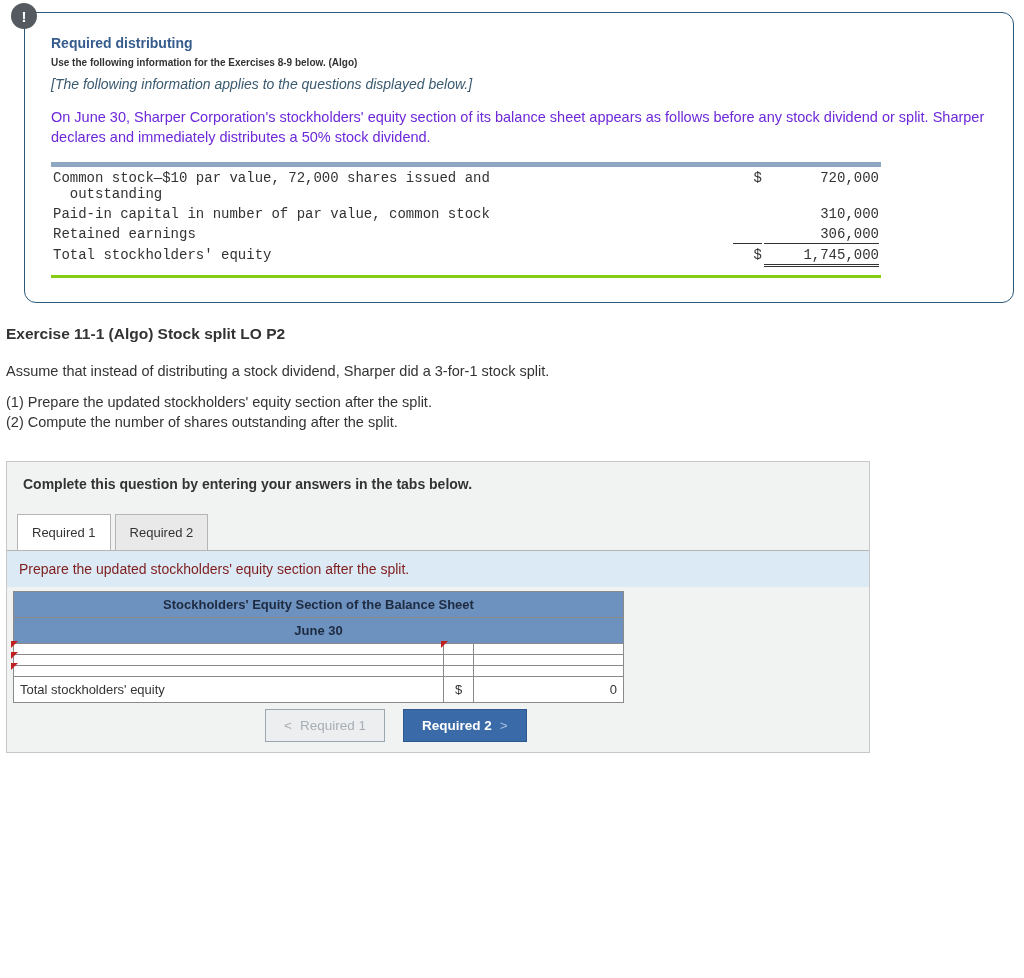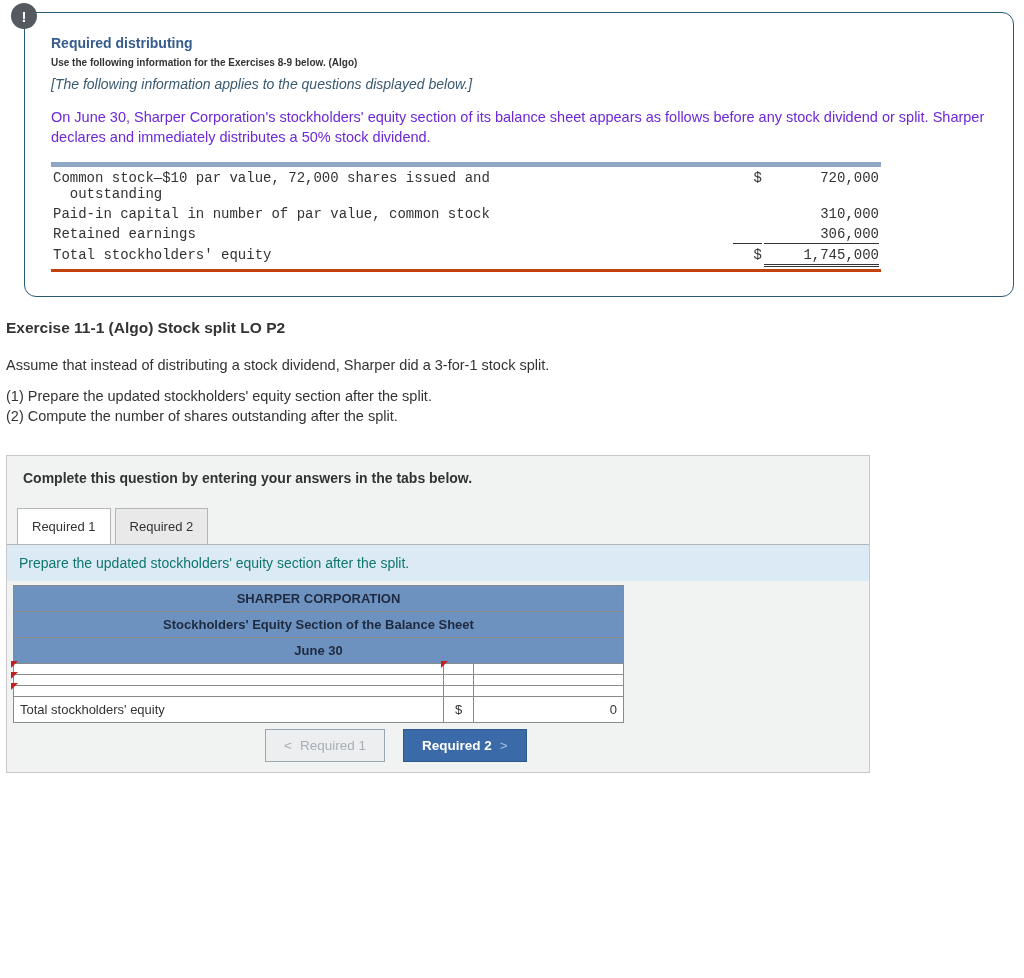--- a/index.html
+++ b/index.html
@@ -52,21 +52,22 @@
   .para {
     font-size: 14.5px;
     color: #6d28d9;
     line-height: 1.35;
     margin-bottom: 15px;
   }
   .equity-table-wrap {
     border-top: 5px solid #8ea7c3;
     width: 830px;
     margin-top: 12px;
-    border-bottom: 3px solid #c2410c;
+    padding-bottom: 6px;
+    border-bottom: 3px solid #84cc16;
   }
   .equity-table {
     font-family: "Courier New", monospace;
     font-size: 14px;
     width: 100%;
   }
   .equity-table td { padding: 1px 0; vertical-align: top; }
   .eq-label { width: 590px; }
   .eq-sym { width: 25px; text-align: right; }
   .eq-val { width: 100px; text-align: right; font-variant-numeric: tabular-nums; }
@@ -107,21 +108,21 @@
     font-size: 13px;
     cursor: pointer;
   }
   .tab + .tab { margin-left: 4px; }
   .tab.inactive { background: #e9e9e9; }
   .tab-content {
     background: #dceaf5;
     border-top: 1px solid #b5b5b5;
     padding: 10px 12px;
     font-size: 14px;
-    color: #0f766e;
+    color: #7f1d1d;
   }
 
   .answer-table {
     border-collapse: collapse;
     margin: 4px 0 0 6px;
   }
   .answer-table td, .answer-table th {
     border: 1px solid #8a8a8a;
     font-size: 13px;
     padding: 5px 6px;
@@ -213,23 +214,20 @@
   <div class="panel-instr">Complete this question by entering your answers in the tabs below.</div>
 
   <div class="tabs-row">
     <div class="tab">Required 1</div>
     <div class="tab inactive">Required 2</div>
   </div>
   <div class="tab-content">Prepare the updated stockholders' equity section after the split.</div>
 
   <table class="answer-table">
     <tbody>
-        <tr>
-          <th colspan="3" class="w-label">SHARPER CORPORATION</th>
-        </tr>
     <tr>
           <th colspan="3">Stockholders' Equity Section of the Balance Sheet</th>
         </tr>
     <tr>
           <th colspan="3">June 30</th>
         </tr>
     <tr>
       <td class="w-label row-marker-cell nohdr">
             <span class="row-marker"></span>
           </td>

